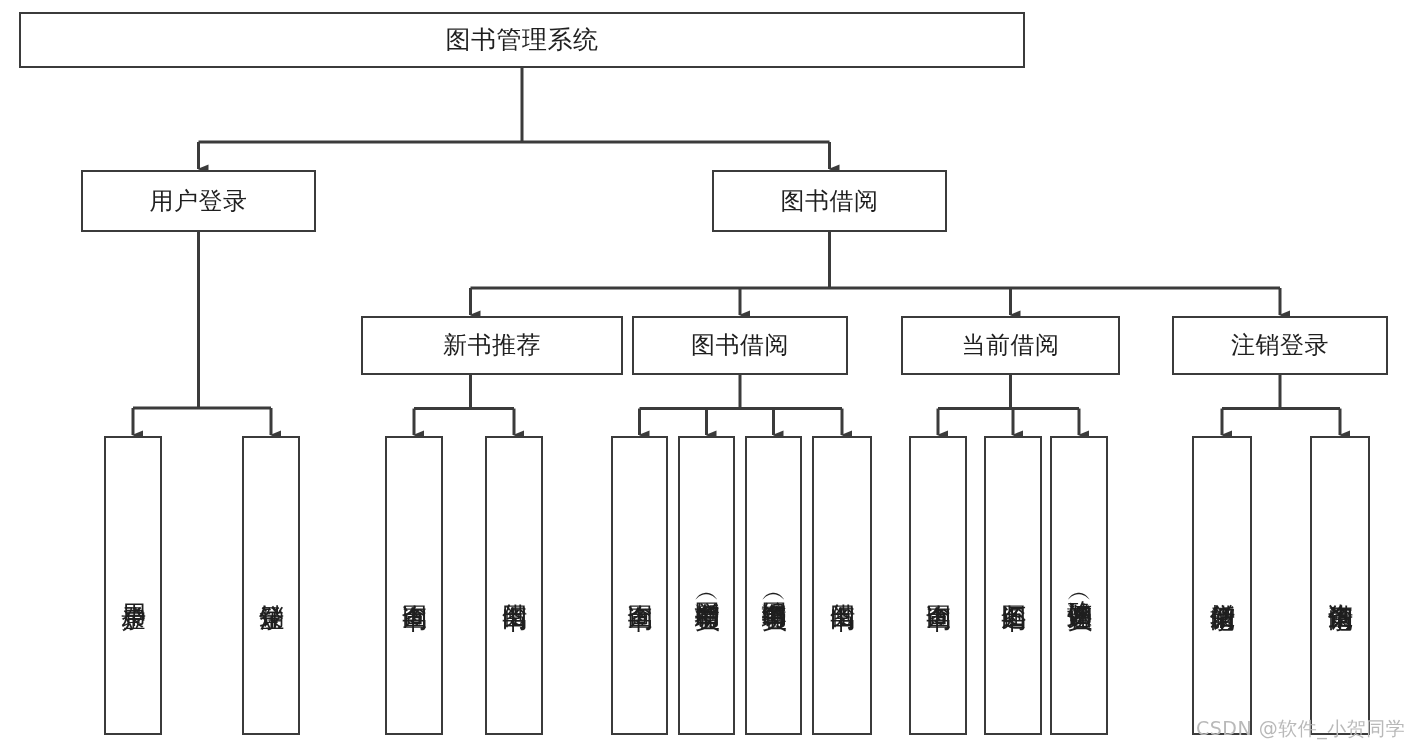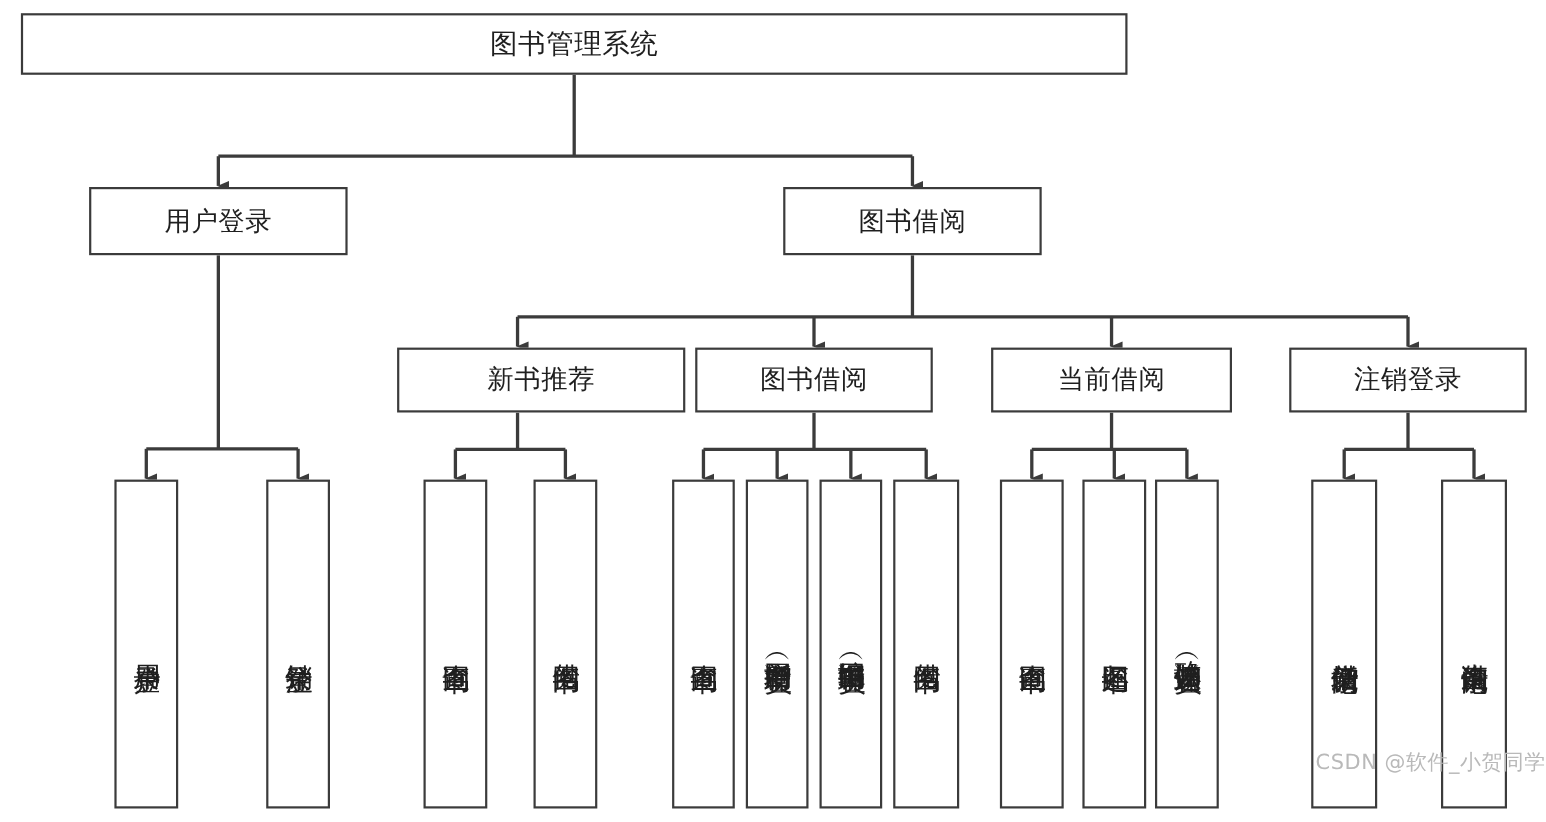--- a/index.html
+++ b/index.html
@@ -184,15 +184,15 @@
   </div>
 
   <div class="node-box vertical" style="left:1192px; top:436px; width:60px; height:299px;">
     <span class="node-label">新增借阅记录</span>
   </div>
 
   <div class="node-box vertical" style="left:1310px; top:436px; width:60px; height:299px;">
     <span class="node-label">查询借阅记录</span>
   </div>
 
-  <div class="watermark" style="left:1196px; top:680px;text-align:right;">CSDN @软件_小贺同学</div>
+  <div class="watermark" style="left:1196px; top:716px;text-align:right;">CSDN @软件_小贺同学</div>
 
 </div>
 
 </body></html>

